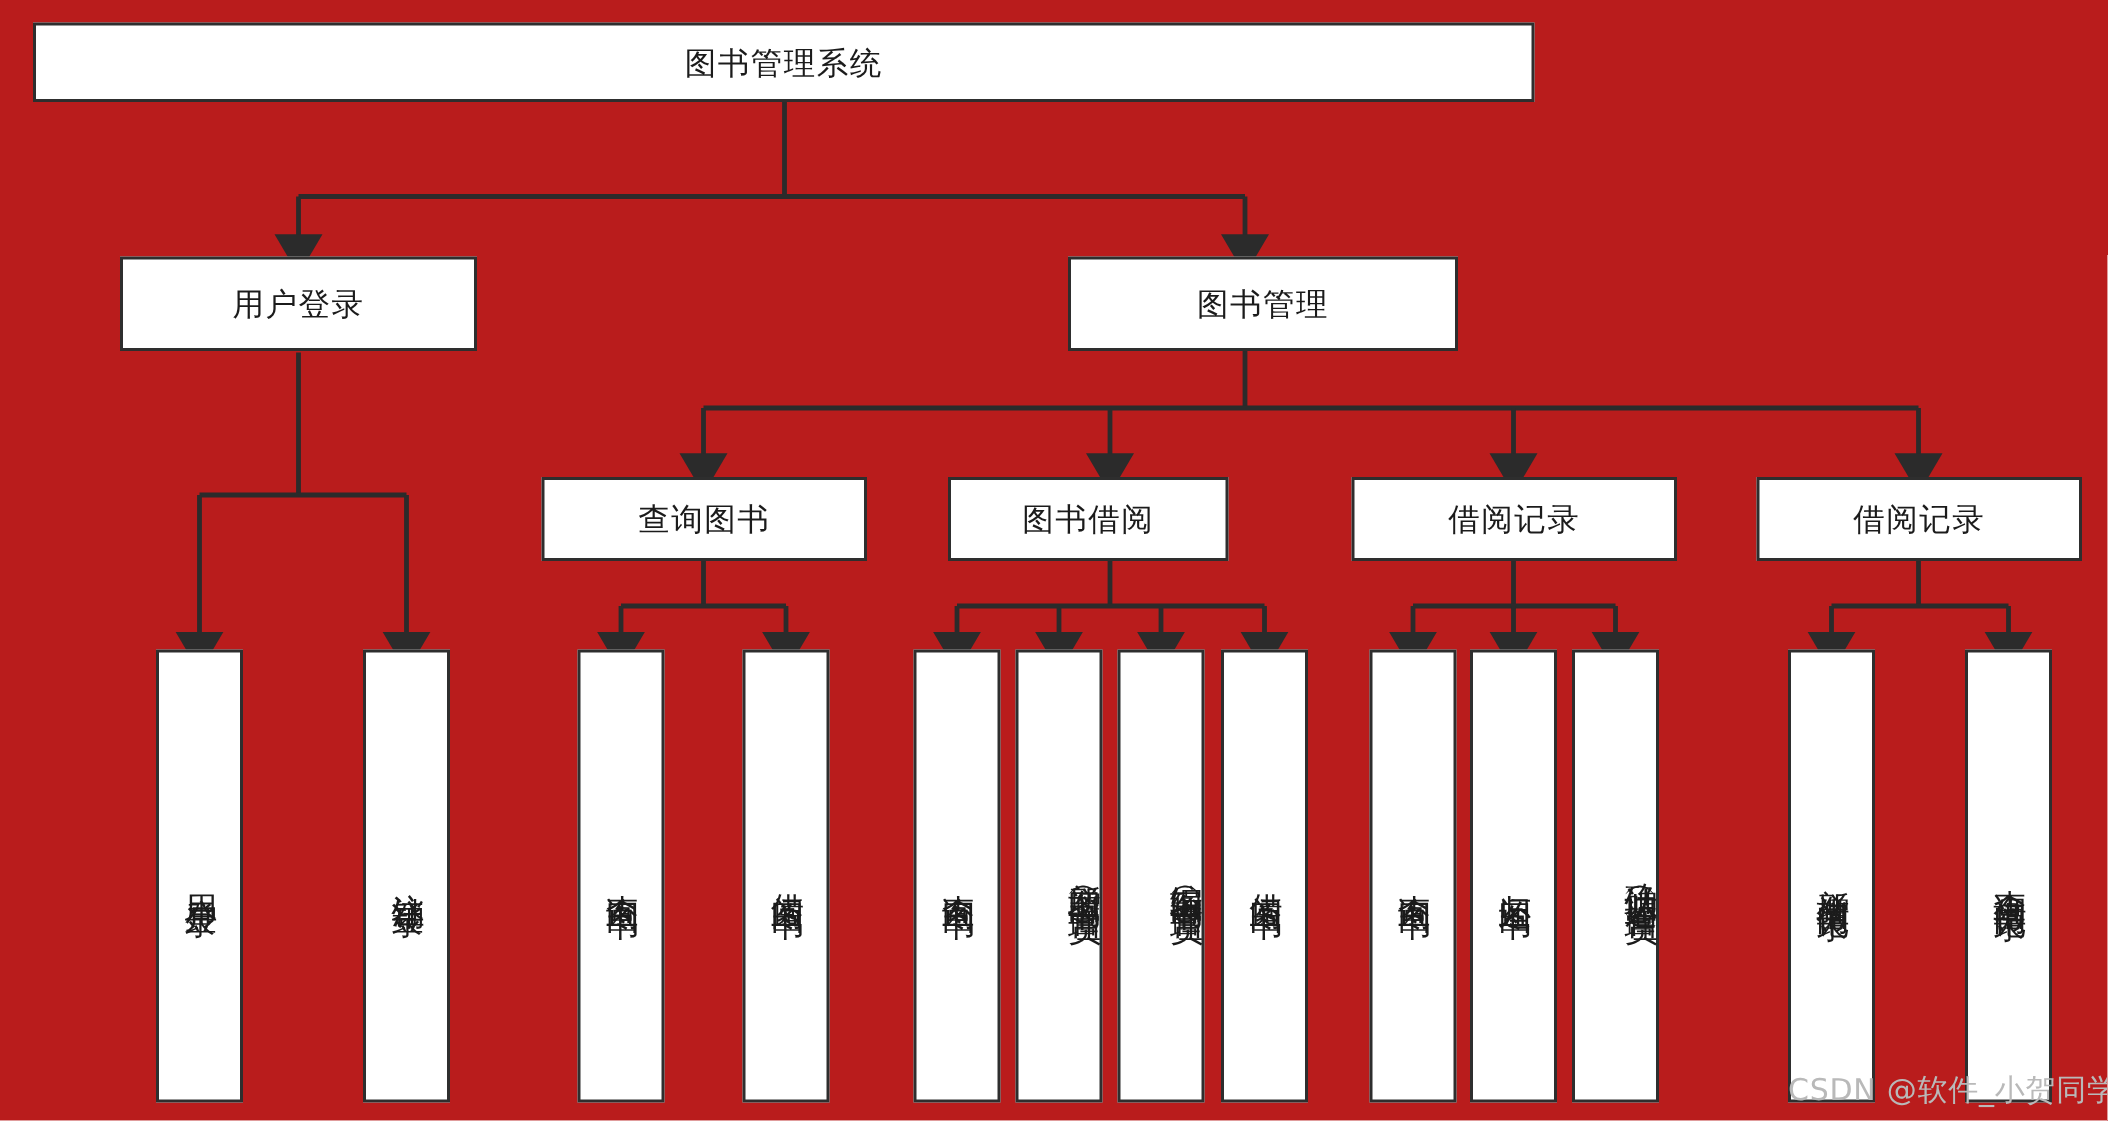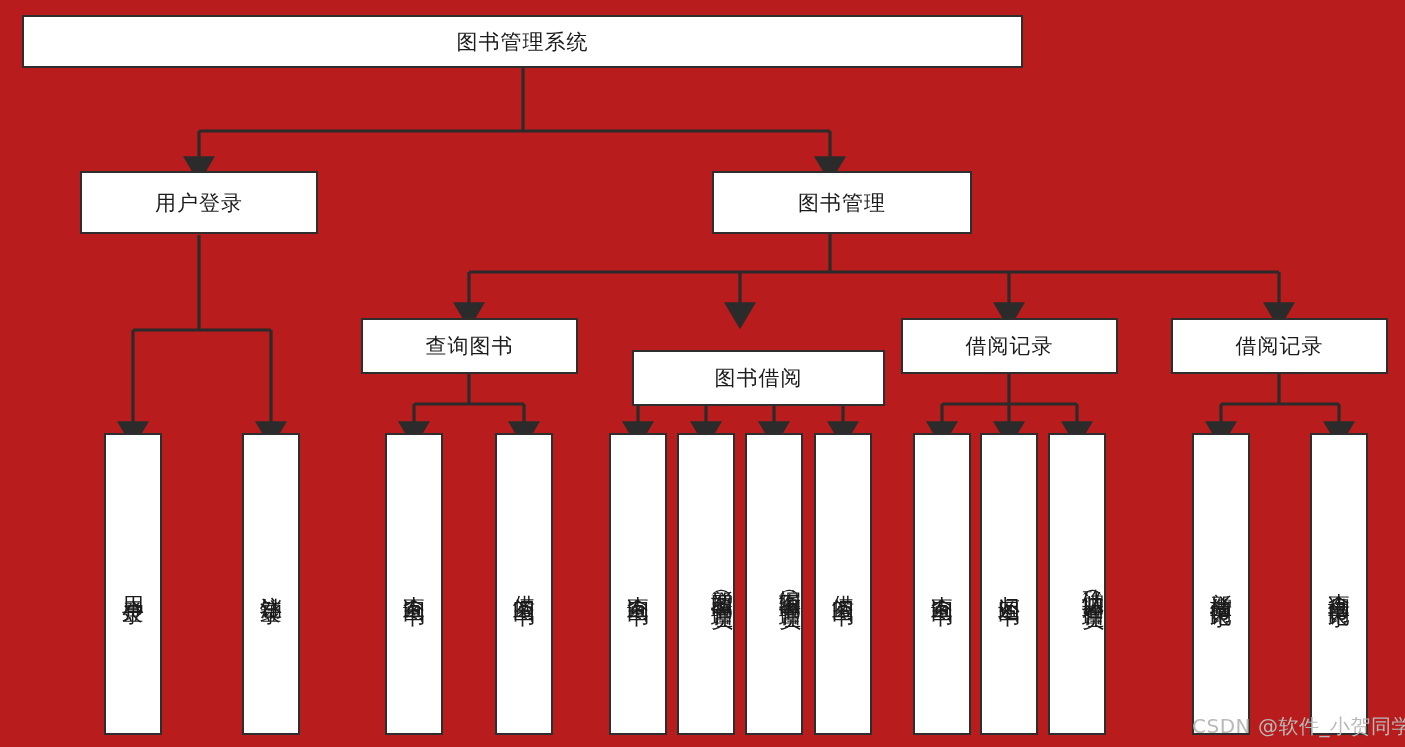--- a/index.html
+++ b/index.html
@@ -98,21 +98,21 @@
   <div class="node h" style="left:80px;top:171px;width:238px;height:63px;">
     <span class="node-label">用户登录</span>
   </div>
   <div class="node h" style="left:712px;top:171px;width:260px;height:63px;">
     <span class="node-label">图书管理</span>
   </div>
 
   <div class="node h" style="left:361px;top:318px;width:217px;height:56px;">
     <span class="node-label">查询图书</span>
   </div>
-  <div class="node h" style="left:632px;top:318px;width:253px;height:56px;margin-top:32px;">
+  <div class="node h" style="left:632px;top:318px;width:187px;height:56px;">
     <span class="node-label">图书借阅</span>
   </div>
   <div class="node h" style="left:901px;top:318px;width:217px;height:56px;">
     <span class="node-label">借阅记录</span>
   </div>
   <div class="node h" style="left:1171px;top:318px;width:217px;height:56px;">
     <span class="node-label">借阅记录</span>
   </div>
 
   <div class="node v" style="left:104px;top:433px;width:58px;height:302px;">

